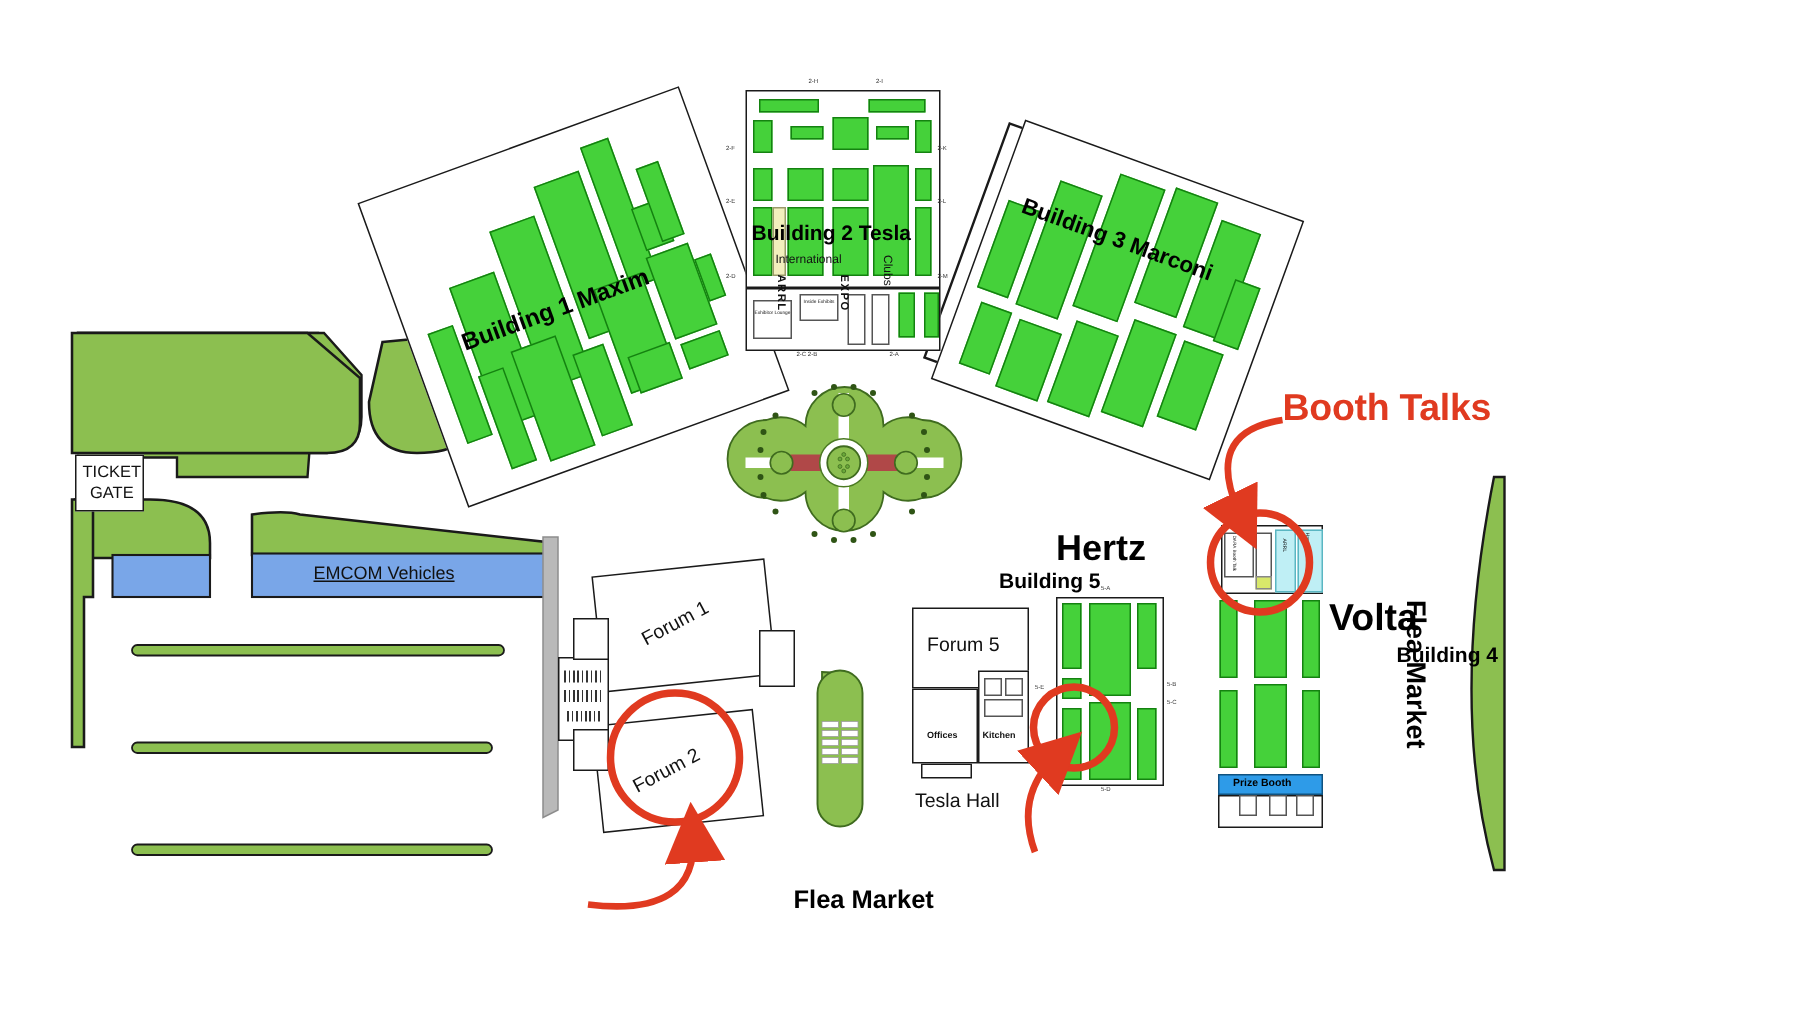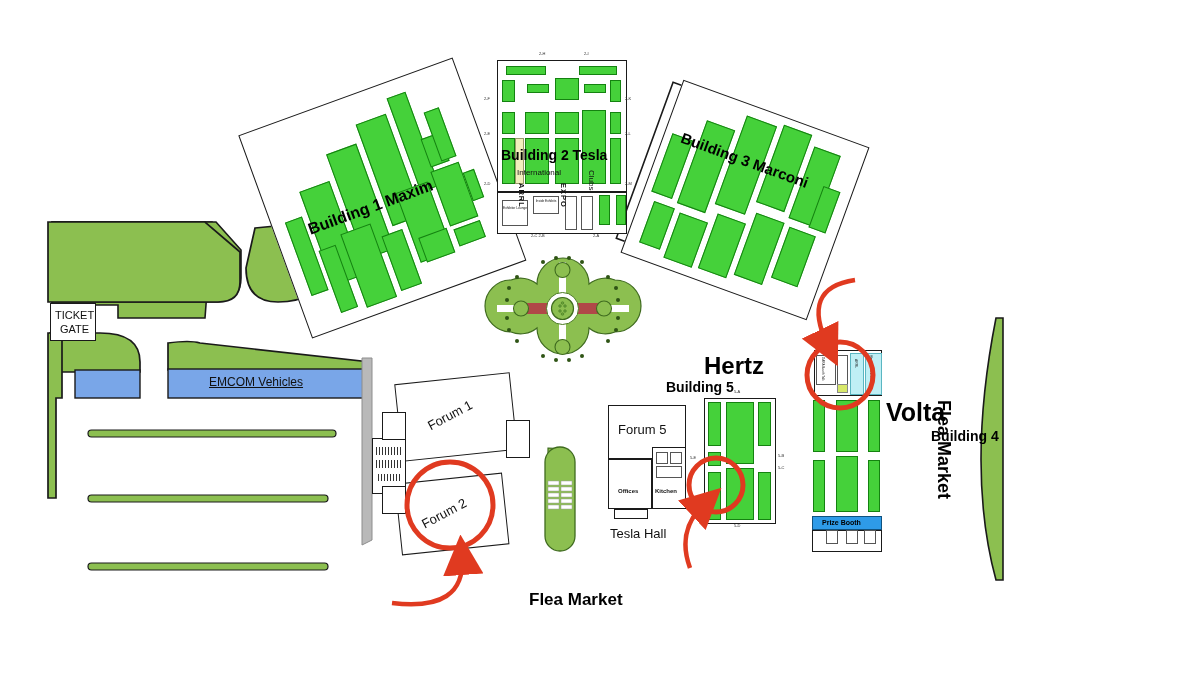--- a/index.html
+++ b/index.html
@@ -365,14 +365,15 @@
 
     <path d="M855 280 Q800 288 828 346" fill="none" stroke="#E03A20" stroke-width="4.5" marker-end="url(#arrowRed)"></path>
 
     <circle cx="716" cy="485" r="27" fill="none" stroke="#E03A20" stroke-width="5"></circle>
     <path d="M690 568 Q676 530 705 503" fill="none" stroke="#E03A20" stroke-width="4.5" marker-end="url(#arrowRed)"></path>
 
     <circle cx="450" cy="505" r="43" fill="none" stroke="#E03A20" stroke-width="5"></circle>
     <path d="M392 603 Q466 612 462 557" fill="none" stroke="#E03A20" stroke-width="4.5" marker-end="url(#arrowRed)"></path>
   </svg>
 
+  <div class="annot" style="left:855px;top:258px;font-size:25px;">Booth Talks</div>
 
 </div>
 
 </body></html>

